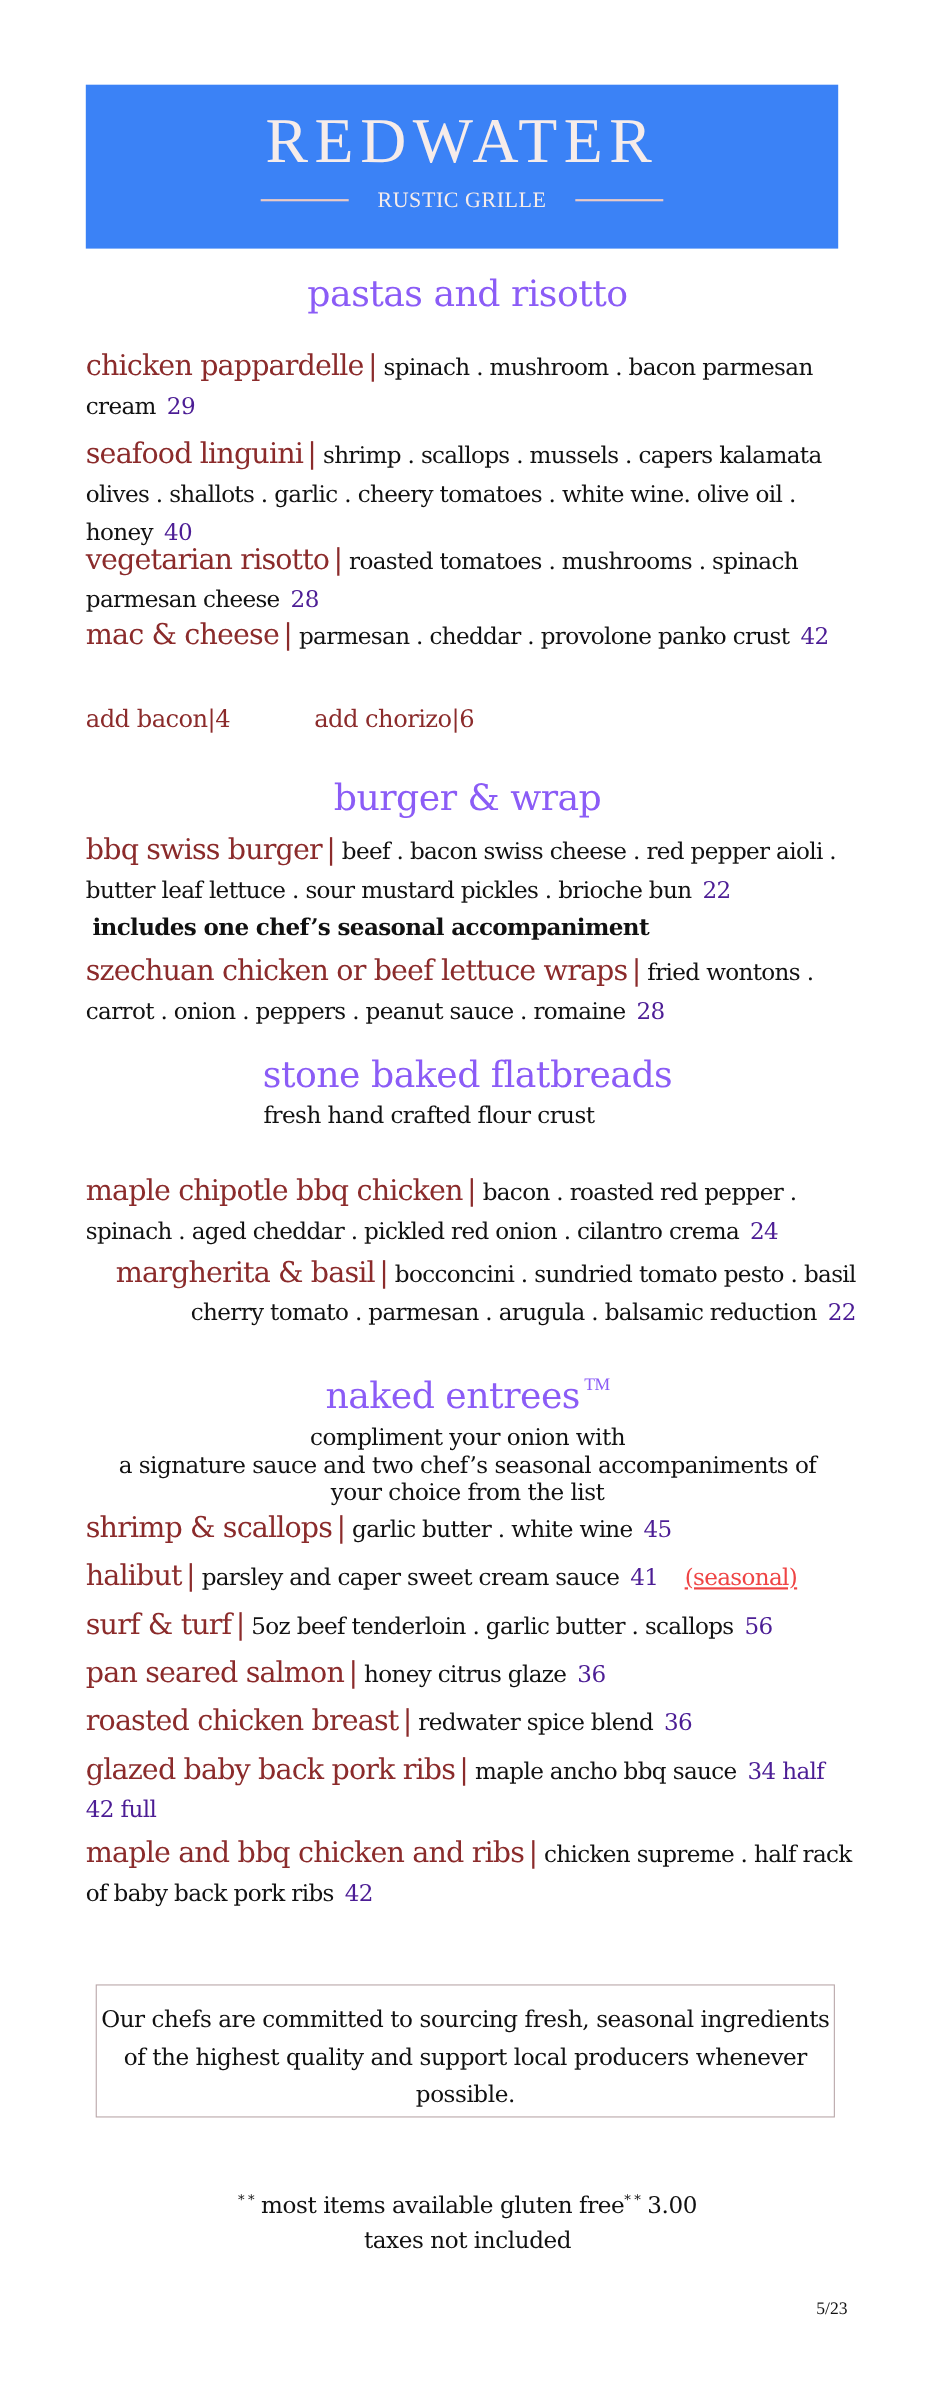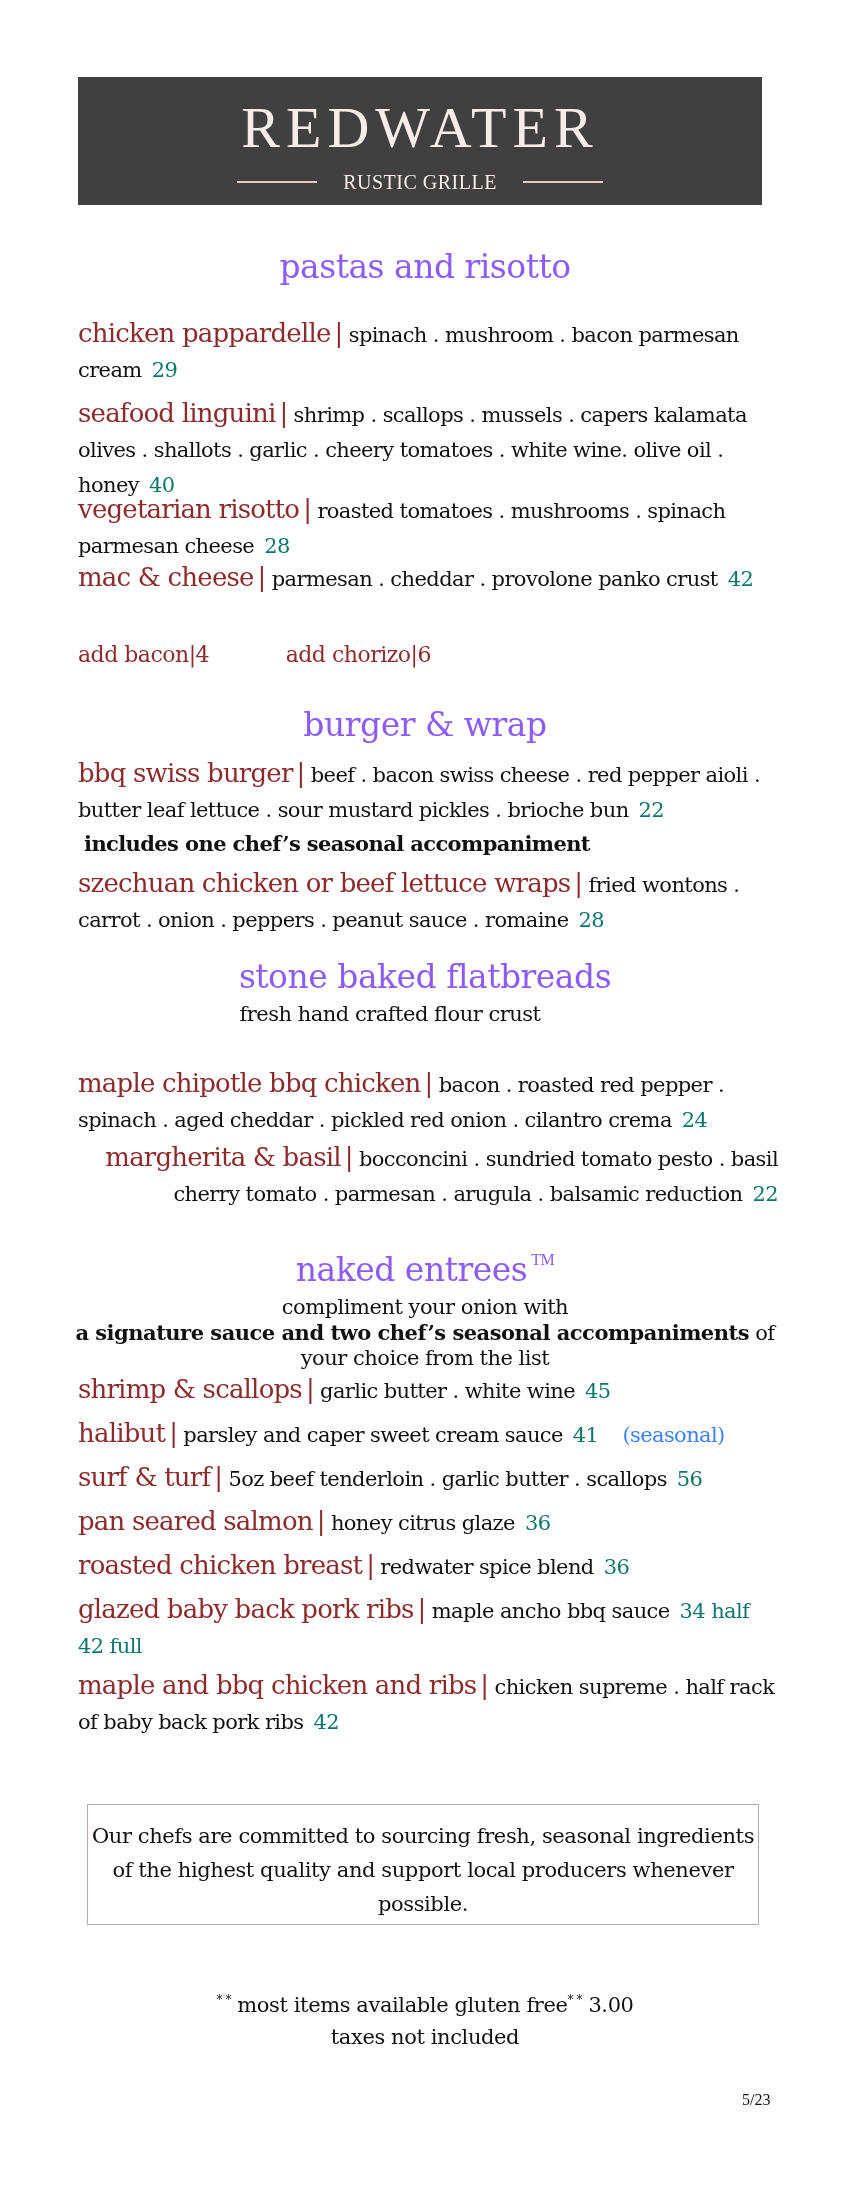--- a/index.html
+++ b/index.html
@@ -1,42 +1,42 @@
 <!DOCTYPE html>
 <html><head>
 <meta charset="utf-8">
 <style>
   html, body { margin: 0; padding: 0; background: #ffffff; }
   body { width: 850px; height: 2189px; position: relative; overflow: hidden;
          font-family: "DejaVu Serif", "Liberation Serif", serif; color: #111; }
-  .banner { position: absolute; left: 78px; top: 77px; width: 684px; height: 128px;
-            background: #404040; color: #f6ecea; text-align: center; }
+  .banner { position: absolute; left: 78px; top: 77px; width: 684px; height: 149px;
+            background: #3b82f6; color: #f6ecea; text-align: center; }
   .banner .title { position: absolute; left: 0; right: 0; top: 22px;
                    font-family: "Liberation Serif", serif; font-size: 58px; letter-spacing: 6px; line-height: 1; }
   .banner .sub-row { position: absolute; left: 0; right: 0; top: 93px; height: 24px;
                      display: flex; justify-content: center; align-items: center; gap: 26px; }
   .banner .rule { width: 80px; height: 1.5px; background: #e9c9c6; }
   .banner .subtitle { font-family: "Liberation Serif", serif; font-size: 20px; letter-spacing: 0.5px; }
   .sec-title { position: absolute; left: 0; width: 850px; text-align: center;
                font-family: "DejaVu Serif", serif; font-size: 33px; color: #8b5cf6; line-height: 1; letter-spacing: -0.5px; }
   .sec-sub { position: absolute; left: 0; width: 780px; text-align: center; font-size: 21px; line-height: 1; color: #111; letter-spacing: -0.5px; }
 
   .item { position: absolute; left: 78px; width: 700px; font-size: 21px; line-height: 35px; letter-spacing: -0.6px; }
   .item .name { font-size: 26px; color: #8b2b2b; letter-spacing: -0.8px; }
   .item .bar { font-size: 26px; color: #8b2b2b; margin: 0 6px 0 4px; }
   .item .desc { color: #111; }
-  .item .price { color: #0f766e; margin-left: 10px; }
-  .item .tag { color: #3b82f6; margin-left: 24px; }
+  .item .price { color: #4c1d95; margin-left: 10px; }
+  .item .tag { color: #ef4444; margin-left: 24px; text-decoration: underline; }
   .item .note { display: block; font-weight: bold; font-size: 21px; padding-left: 6px; line-height: 32px; }
 
   .addons { position: absolute; left: 78px; top: 642px; font-size: 22px; color: #8b2b2b; letter-spacing: -0.5px; }
   .addons span { margin-right: 70px; }
 
   .naked-intro { position: absolute; left: 0; width: 850px; text-align: center; font-size: 21px; line-height: 25px; letter-spacing: -0.5px; }
-  .naked-intro b { font-weight: bold; }
+  .naked-intro b { font-weight: normal; }
 
   .note-box { position: absolute; left: 87px; top: 1804px; width: 672px; height: 121px;
               border: 1.5px solid #b9a7a9; text-align: center; font-size: 21px; line-height: 34px;
               padding-top: 14px; box-sizing: border-box; letter-spacing: -0.4px; }
 
   .footer { position: absolute; left: 0; width: 850px; text-align: center; font-size: 21px; line-height: 32px; letter-spacing: -0.4px; }
   .pagenum { position: absolute; left: 742px; top: 2091px; font-family: "Liberation Serif", serif; font-size: 16px; }
   sup.tm { font-family: "Liberation Serif", serif; font-size: 16px; vertical-align: 16px; margin-left: 4px; }
   sup.star { font-size: 12px; vertical-align: 8px; }
 </style>

